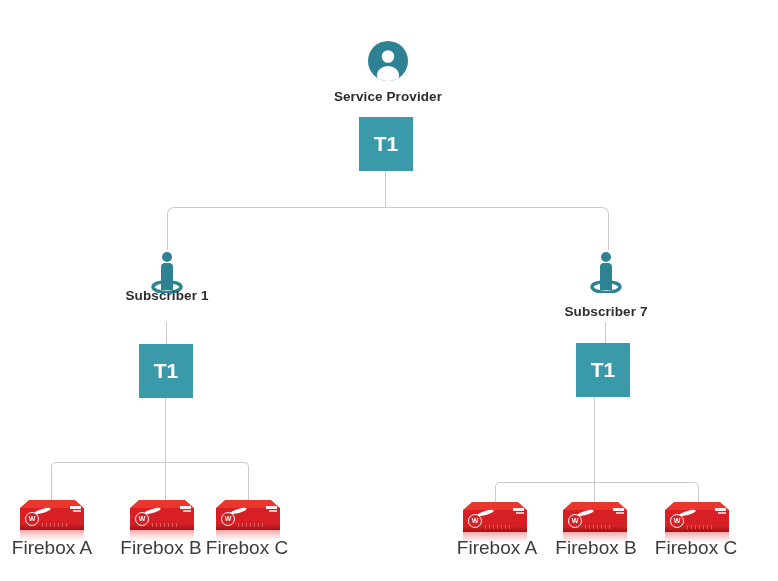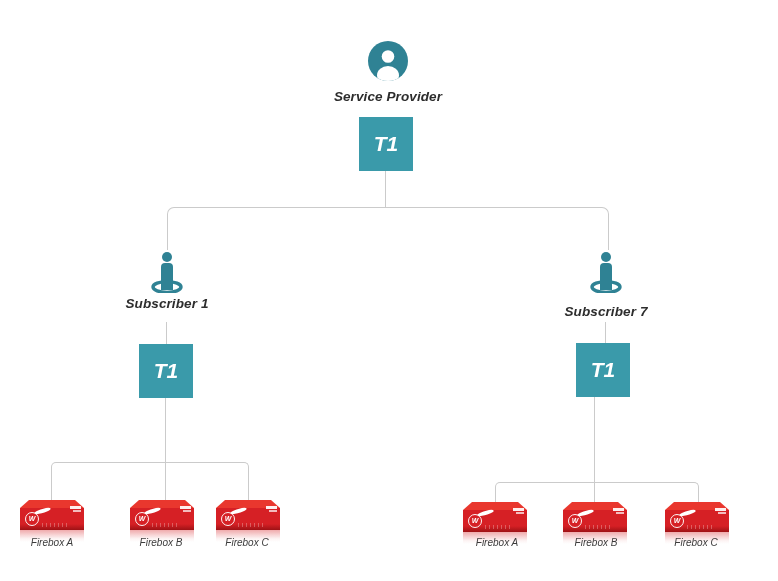--- a/index.html
+++ b/index.html
@@ -1,30 +1,29 @@
 <!DOCTYPE html>
 <html style="--teal-box: #3A9AAA; --teal-icon: #2F8294; --firebox-red: #D62025; --firebox-red-top: #E9372E; --firebox-red-dark: #9E1216; --connector: #CBCBCB; --label-dark: #2D2D2D; --label-gray: #3C3C3C;"><head>
 <meta charset="utf-8">
 <style>
   html,body{margin:0;padding:0;background:#fff;}
   .canvas{
     position:relative;width:778px;height:581px;background:#fff;overflow:hidden;
     font-family:"Liberation Sans","DejaVu Sans",sans-serif;
-    font-style:italic;
   }
   .abs{position:absolute;}
   
   .node-label{
     position:absolute;width:200px;text-align:center;
     font-size:13.5px;font-weight:700;color:var(--label-dark,#2d2d2d);
     letter-spacing:.1px;
   }
   .fb-label{
     position:absolute;width:100px;text-align:center;
-    font-size:10px;font-weight:400;color:var(--label-gray,#3c3c3c);
+    font-size:19px;font-weight:400;color:var(--label-gray,#3c3c3c);
   }
   
   .t1-box{
     position:absolute;width:54px;height:54px;background:var(--teal-box,#3A9AAA);
     color:#fff;font-size:21px;font-weight:700;text-align:center;line-height:54px;
   }
   
   .vline{position:absolute;width:1px;background:var(--connector,#cbcbcb);}
   .bracket{
     position:absolute;
@@ -91,21 +90,21 @@
   <div class="vline" style="left:385px;top:171px;height:36px;"></div>
   <div class="bracket big" style="left:167px;top:207px;width:440px;height:42px;"></div>
 
   <div class="abs" style="left:149px;top:251px;width:36px;height:42px;">
     <svg width="36" height="42" viewBox="0 0 36 42">
       <ellipse cx="18" cy="36" rx="14" ry="5.4" fill="none" stroke="var(--teal-icon,#2F8294)" stroke-width="3.4"></ellipse>
       <circle cx="18" cy="6" r="5" fill="var(--teal-icon,#2F8294)"></circle>
       <path d="M12 16 q0 -4 4 -4 h4 q4 0 4 4 v23 h-12 z" fill="var(--teal-icon,#2F8294)"></path>
     </svg>
   </div>
-  <div class="node-label" style="left:67px;top:296px;">Subscriber 1</div>
+  <div class="node-label" style="left:67px;top:288px;">Subscriber 1</div>
   <div class="vline" style="left:166px;top:322px;height:22px;"></div>
   <div class="t1-box" style="left:139px;top:344px;">T1</div>
   <div class="vline" style="left:165px;top:398px;height:102px;"></div>
   <div class="bracket small" style="left:51px;top:462px;width:196px;height:38px;"></div>
 
   <div class="firebox" style="left:20px;top:500px;">
     <div class="fb-body">
       <span class="fb-ring">W</span>
       <span class="fb-swoosh"></span>
       <span class="fb-brand1"></span>

